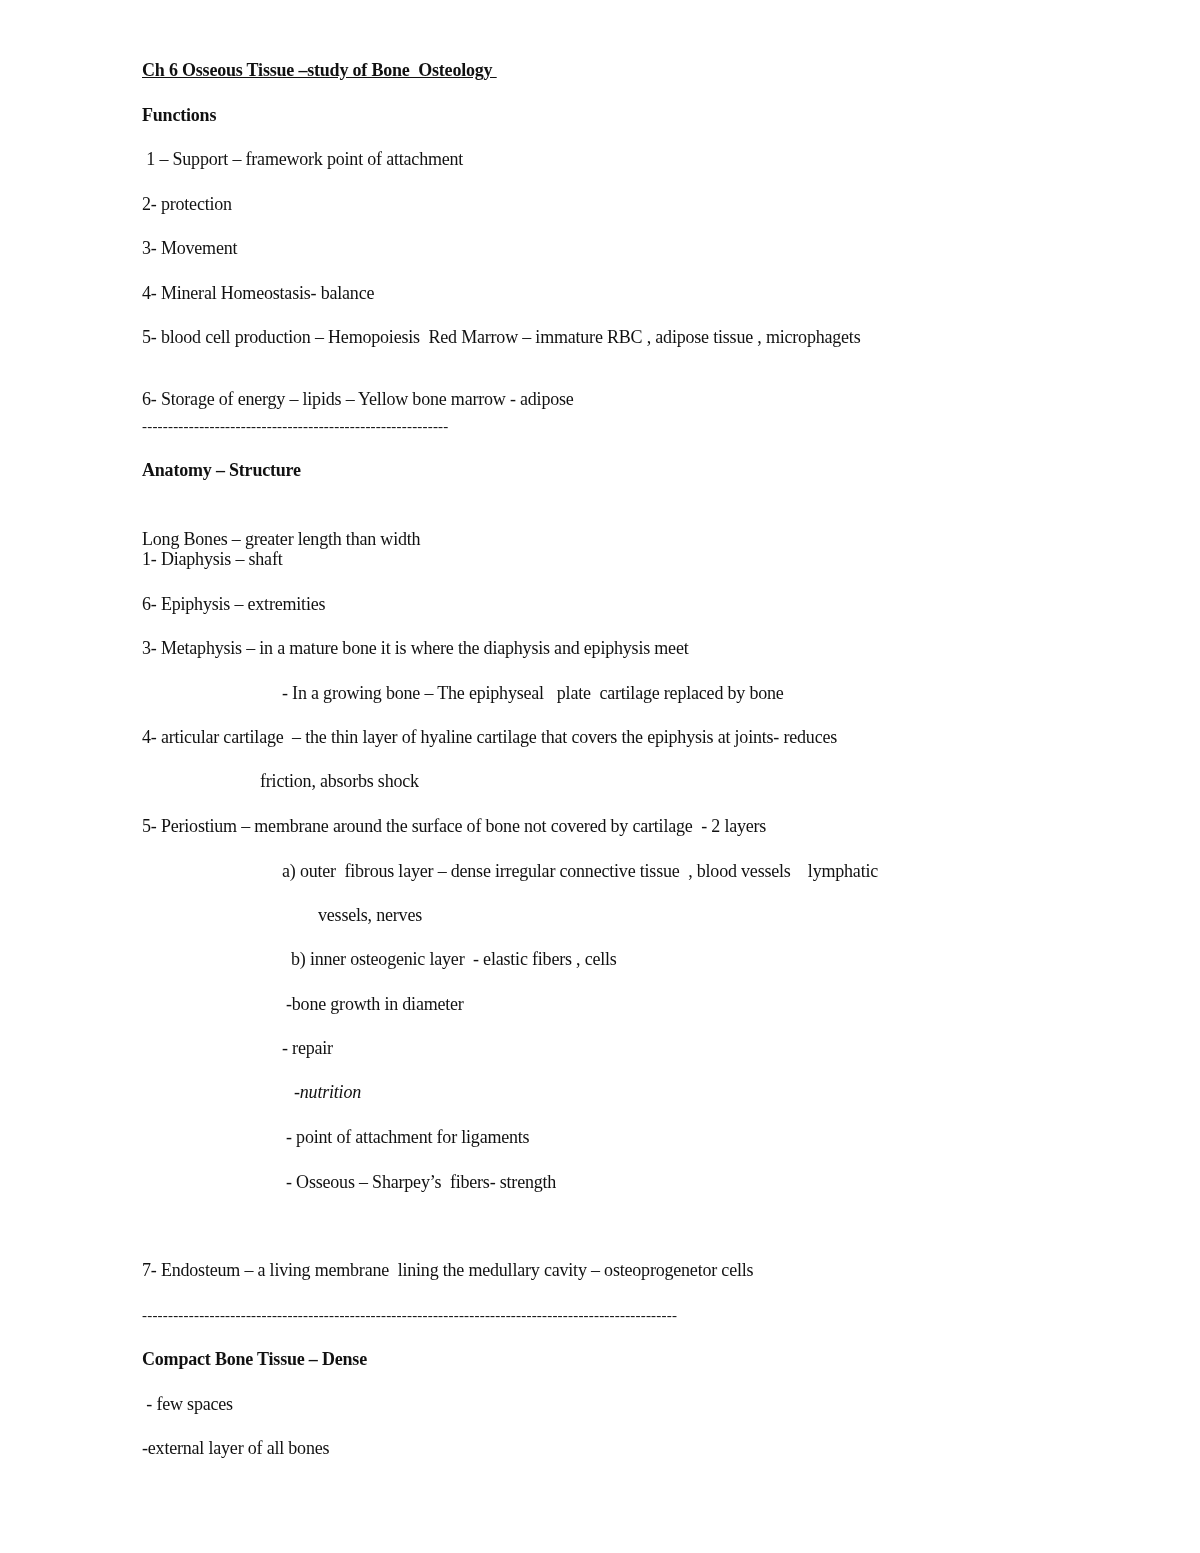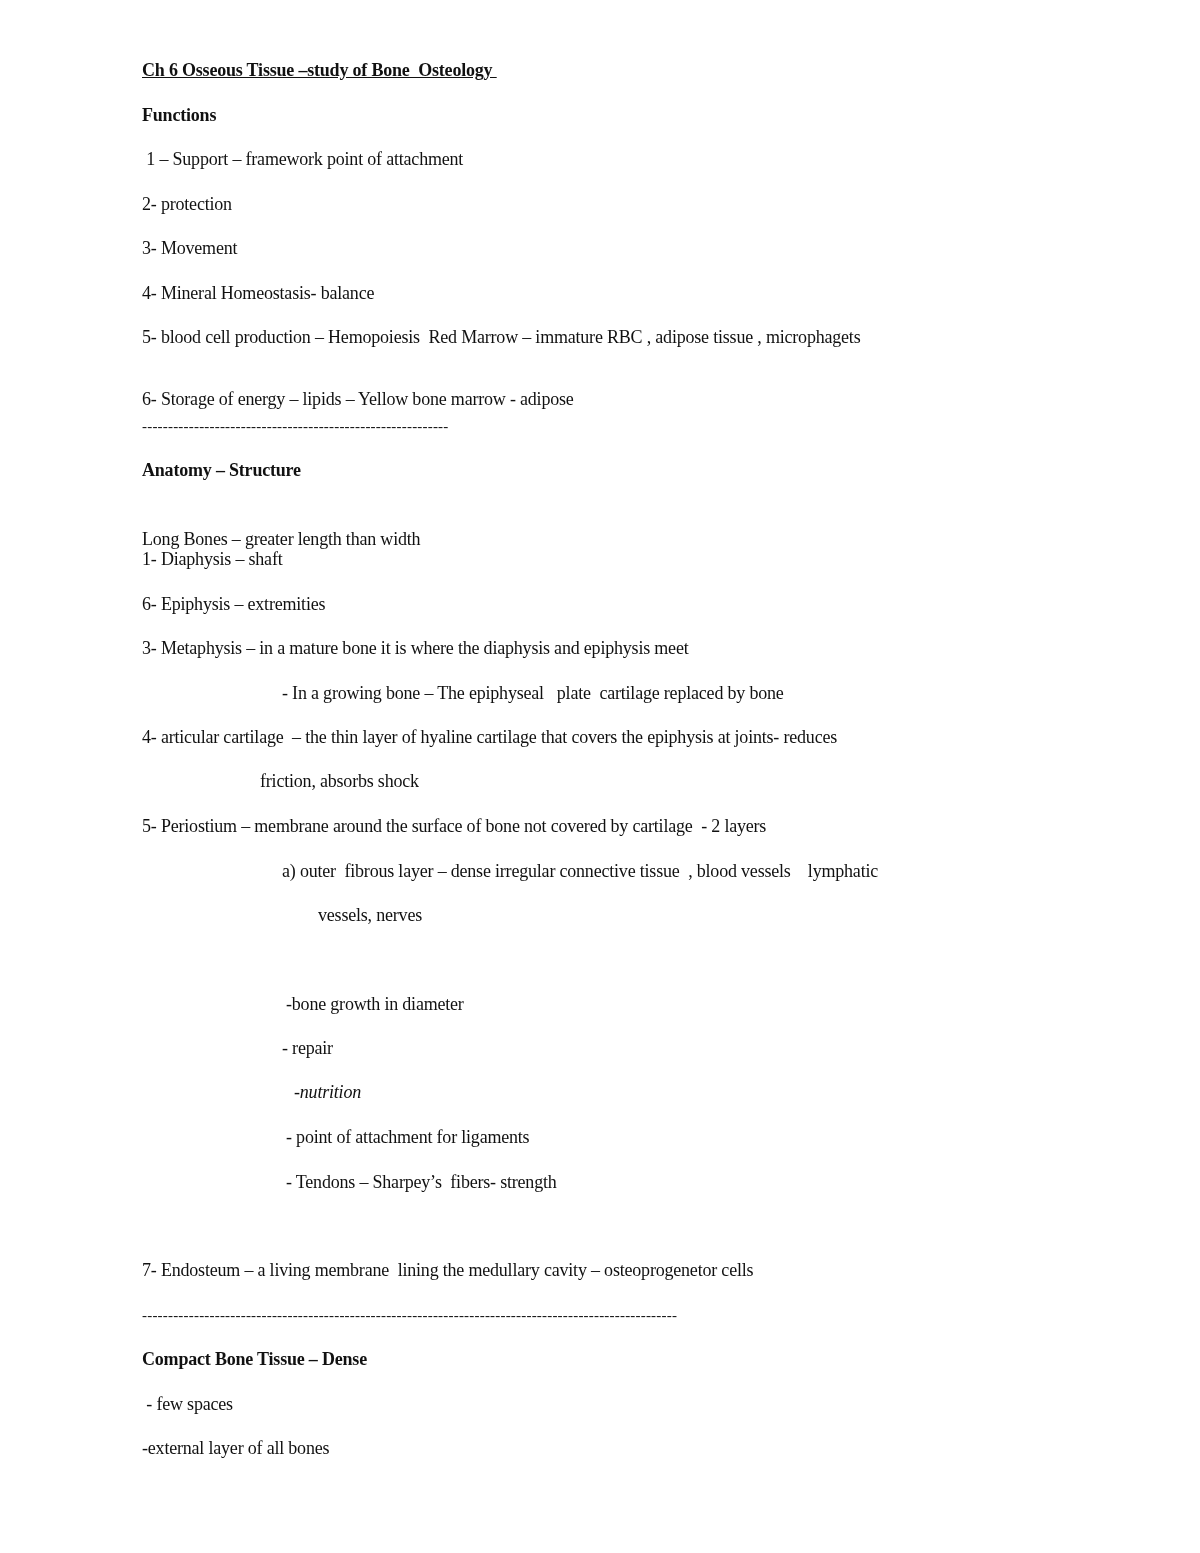--- a/index.html
+++ b/index.html
@@ -38,25 +38,26 @@
   <div class="line" style="left:142px; top:528px;">Long Bones – greater length than width</div>
   <div class="line" style="left:142px; top:548px;">1- Diaphysis – shaft</div>
   <div class="line" style="left:142px; top:593px;">6- Epiphysis – extremities</div>
   <div class="line" style="left:142px; top:637px;">3- Metaphysis – in a mature bone it is where the diaphysis and epiphysis meet</div>
   <div class="line" style="left:282px; top:682px;">- In a growing bone – The epiphyseal   plate  cartilage replaced by bone</div>
   <div class="line" style="left:142px; top:726px;">4- articular cartilage  – the thin layer of hyaline cartilage that covers the epiphysis at joints- reduces</div>
   <div class="line" style="left:260px; top:770px;">friction, absorbs shock</div>
   <div class="line" style="left:142px; top:815px;">5- Periostium – membrane around the surface of bone not covered by cartilage  - 2 layers</div>
   <div class="line" style="left:282px; top:860px;">a) outer  fibrous layer – dense irregular connective tissue  , blood vessels    lymphatic</div>
   <div class="line" style="left:318px; top:904px;">vessels, nerves</div>
+  <div class="line" style="left:291px; top:948px;">b) inner osteogenic layer  - elastic fibers , cells</div>
   <div class="line" style="left:286px; top:993px;">-bone growth in diameter</div>
   <div class="line" style="left:282px; top:1037px;">- repair</div>
   <div class="line" style="left:294px; top:1081px;font-style:italic;">-nutrition</div>
   <div class="line" style="left:286px; top:1126px;">- point of attachment for ligaments</div>
-  <div class="line" style="left:286px; top:1171px;">- Tendons – Sharpey’s  fibers- strength</div>
+  <div class="line" style="left:286px; top:1171px;">- Osseous – Sharpey’s  fibers- strength</div>
   <div class="line" style="left:142px; top:1259px;">7- Endosteum – a living membrane  lining the medullary cavity – osteoprogenetor cells</div>
 
   <div class="line rule" style="left:142px; top:1304px; font-size:15px;">-------------------------------------------------------------------------------------------------------</div>
 
   <div class="line bold" style="left:142px; top:1348px;">Compact Bone Tissue – Dense</div>
   <div class="line" style="left:142px; top:1393px;"> - few spaces</div>
   <div class="line" style="left:142px; top:1437px;">-external layer of all bones</div>
 </div>
 
 </body></html>

